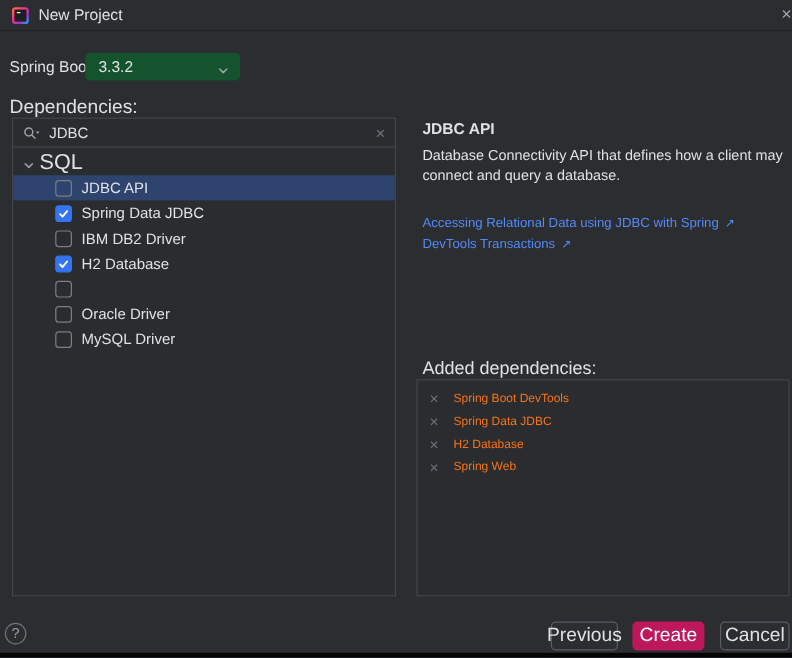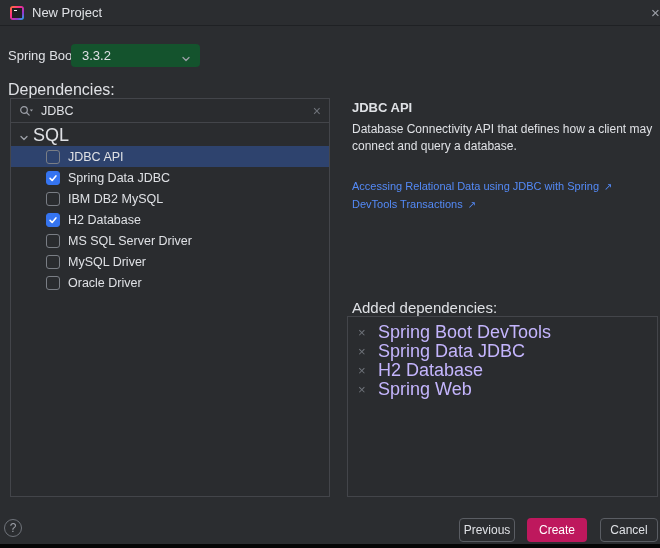--- a/index.html
+++ b/index.html
@@ -91,31 +91,31 @@
   }
   .ext-arrow { margin-left:5px; font-size:10px; color:#548af7; }
   
   .added-label { position:absolute; left:352px; top:299px; font-size:15px; }
   .added-panel {
     position:absolute; left:347px; top:316px; width:311px; height:181px;
     border:1px solid #43454a; background:#2a2c2f; padding-top:6px;
   }
   .added-row { height:19px; display:flex; align-items:center; padding-left:10px; }
   .remove-x { color:#6f737a; font-size:13px; line-height:14px; cursor:pointer; width:12px; }
-  .added-text { margin-left:8px; font-size:18px; color:#c4b5fd; }
+  .added-text { margin-left:8px; font-size:10px; color:#f97316; }
   
   .help-btn {
     position:absolute; left:4px; top:519px; width:18px; height:18px;
     border:1px solid #6f737a; border-radius:50%; color:#9da0a8;
     font-size:12px; display:flex; align-items:center; justify-content:center;
     cursor:pointer;
   }
   .btn {
     position:absolute; top:518px; height:24px; border-radius:4px;
-    font-size:12px; display:flex; align-items:center; justify-content:center;
+    font-size:16px; display:flex; align-items:center; justify-content:center;
     cursor:pointer; font-family:inherit; color:#dfe1e5;
     background:transparent; border:1px solid #5a5d63;
   }
   .btn-previous { left:459px; width:56px; }
   .btn-create { left:527px; width:60px; background:#be185d; border:none; color:#ffffff; }
   .btn-cancel { left:600px; width:58px; }
   .bottom-edge { position:absolute; left:0; top:544px; width:660px; height:4px; background:#050505; }
 </style>
 </head>
 <body>
@@ -173,47 +173,46 @@
       <svg width="10" height="10" viewBox="0 0 12 12">
                 <polyline points="2.5,6.5 5,9 9.5,3.5" stroke="#ffffff" stroke-width="1.9" fill="none" stroke-linecap="round" stroke-linejoin="round"></polyline>
               </svg>
     </span>
     <span class="tree-label">Spring Data JDBC</span>
   </div>
           <div class="tree-row">
     <span class="checkbox">
       
     </span>
-    <span class="tree-label">IBM DB2 MySQL</span>
+    <span class="tree-label">IBM DB2 Driver</span>
   </div>
           <div class="tree-row">
     <span class="checkbox checked">
       <svg width="10" height="10" viewBox="0 0 12 12">
                 <polyline points="2.5,6.5 5,9 9.5,3.5" stroke="#ffffff" stroke-width="1.9" fill="none" stroke-linecap="round" stroke-linejoin="round"></polyline>
               </svg>
     </span>
     <span class="tree-label">H2 Database</span>
   </div>
           <div class="tree-row">
     <span class="checkbox">
       
     </span>
-    <span class="tree-label">MS SQL Server Driver</span>
+  </div>
+          <div class="tree-row">
+    <span class="checkbox">
+      
+    </span>
+    <span class="tree-label">Oracle Driver</span>
   </div>
           <div class="tree-row">
     <span class="checkbox">
       
     </span>
     <span class="tree-label">MySQL Driver</span>
-  </div>
-          <div class="tree-row">
-    <span class="checkbox">
-      
-    </span>
-    <span class="tree-label">Oracle Driver</span>
   </div>
         </div>
     </div>
   </div>
 
   <div class="detail-title">JDBC API</div>
   <div class="detail-desc">Database Connectivity API that defines how a client may connect and query a database.</div>
   <div class="links" id="doc-links">
       <div class="doc-link">
     <span class="link-text">Accessing Relational Data using JDBC with Spring</span>

